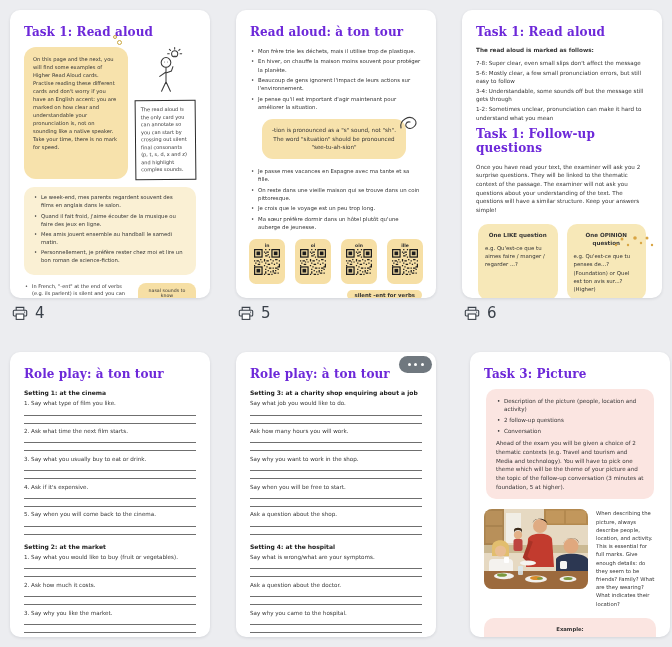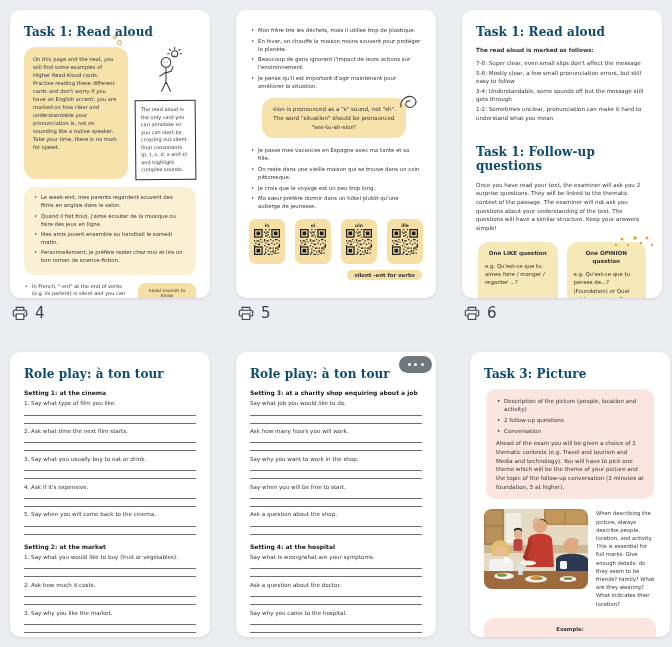--- a/index.html
+++ b/index.html
@@ -8,22 +8,22 @@
   .card{position:absolute;width:200px;background:#fff;border-radius:10px;
         box-shadow:0 1px 3px rgba(30,40,60,.12);overflow:hidden;box-sizing:border-box;
         padding:16px 14px 10px;}
   #card1{left:10px;top:10px;height:288px}
   #card2{left:236px;top:10px;height:288px}
   #card3{left:462px;top:10px;height:288px}
   #card4{left:10px;top:352px;height:285px}
   #card5{left:236px;top:352px;height:285px}
   #card6{left:470px;top:352px;height:285px}
   h1{font-family:"DejaVu Serif",serif;font-weight:700;font-size:12px;line-height:1.15;
-     margin:0 0 7px;color:#0c4a6e;letter-spacing:.1px;}
-  h1.mt{margin-top:24px;}
+     margin:0 0 7px;color:#6d28d9;letter-spacing:.1px;}
+  h1.mt{margin-top:6px;}
   
   .pgrow{position:absolute;top:304px;display:flex;align-items:center;gap:7px;color:#3a414a;}
   #pg1{left:12px}#pg2{left:238px}#pg3{left:464px}
   .pgnum{font-size:15px;}
   
   ul{margin:0;padding-left:8px;list-style:none;}
   li{position:relative;margin-bottom:2.5px;line-height:1.5;}
   li::before{content:"•";position:absolute;left:-7px;top:0;}
   .fs55{font-size:5.4px;}
   
@@ -137,20 +137,21 @@
 
       </ul>
       <div class="qrtile">
         <div class="qrcap">nasal sounds to know</div>
 
       </div>
     </div>
   </div>
 
   <div class="card" id="card2">
+    <h1>Read aloud: à ton tour</h1>
     <ul class="fs55">
       <li>Mon frère trie les déchets, mais il utilise trop de plastique.</li>
       <li>En hiver, on chauffe la maison moins souvent pour protéger la planète.</li>
       <li>Beaucoup de gens ignorent l'impact de leurs actions sur l'environnement.</li>
       <li>Je pense qu'il est important d'agir maintenant pour améliorer la situation.</li>
     </ul>
     <div class="tipbubble">
       <span>-tion is pronounced as a "s" sound, not "sh". The word "situation" should be pronounced "see-tu-ah-sion"</span>
       <svg class="doodle spiral" width="24" height="22" viewBox="0 0 24 22">
         <path d="M3 17c-2-8 9-14 14-8 3 4-2 10-7 8-4-2-2-7 2-6"></path>

